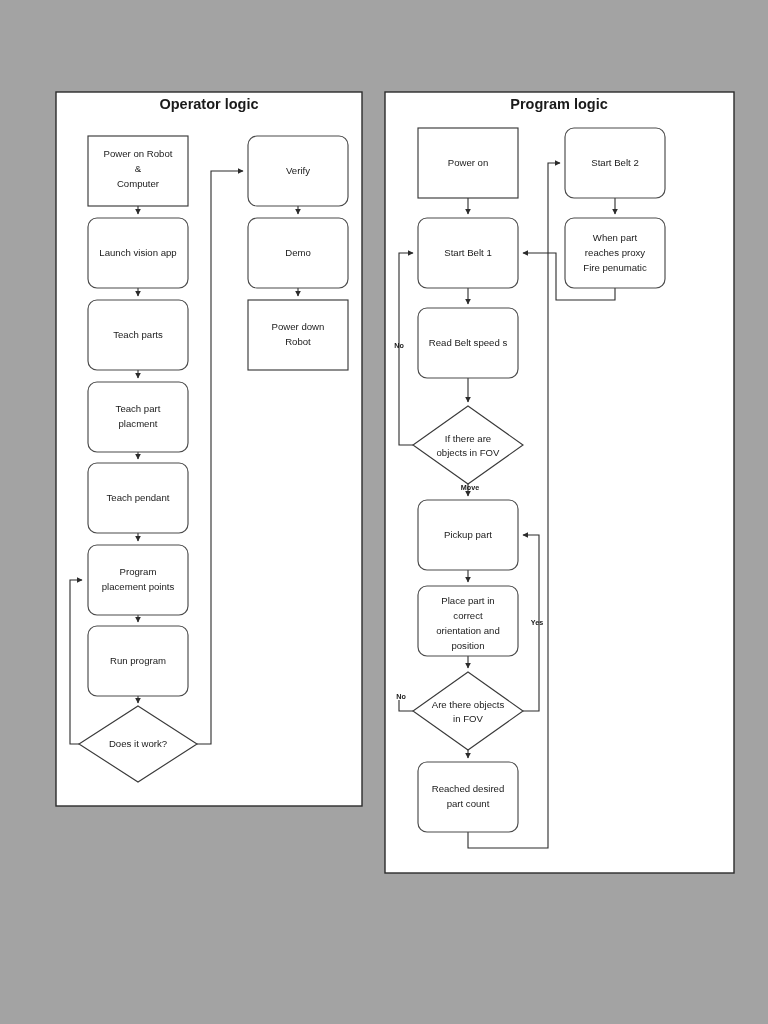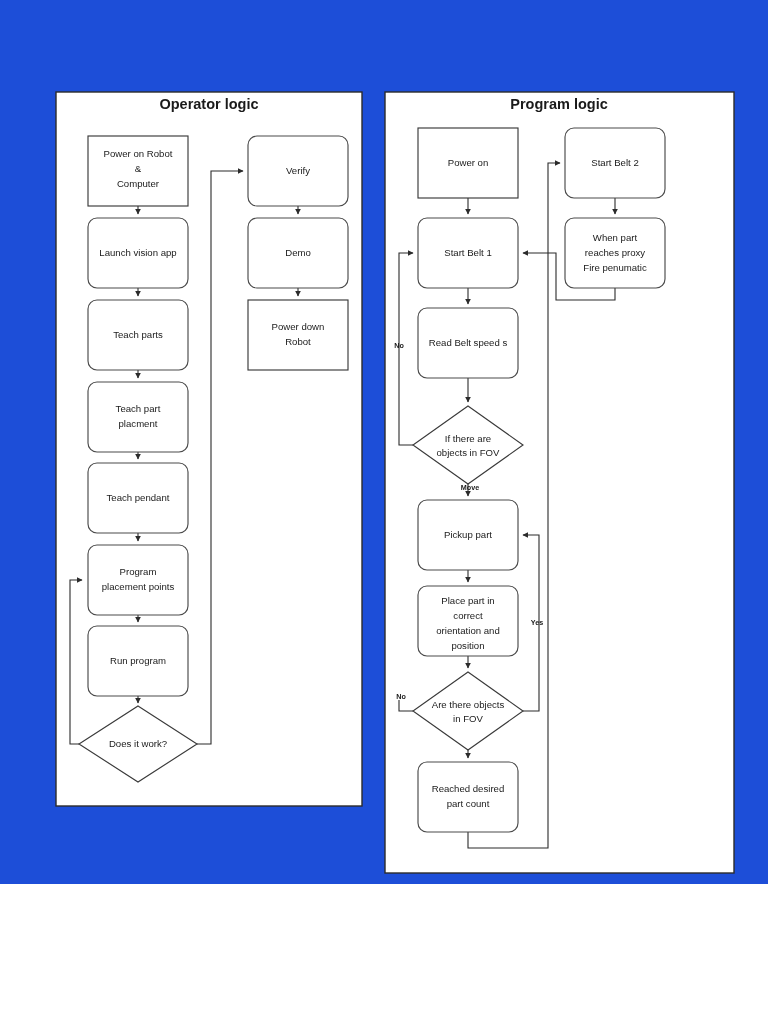--- a/index.html
+++ b/index.html
@@ -9,22 +9,22 @@
   }
   body {
     width: 768px;
     height: 1024px;
     font-family: "Liberation Sans", sans-serif;
     overflow: hidden;
   }
   #canvas {
     position: relative;
     width: 768px;
-    height: 884px;
-    background: #1d4ed8;
+    height: 1024px;
+    background: #a3a3a3;
   }
   svg#flow {
     position: absolute;
     top: 0; left: 0;
     width: 768px;
     height: 1024px;
   }
   .panel-rect {
     fill: #ffffff;
     stroke: #2b2b2b;

